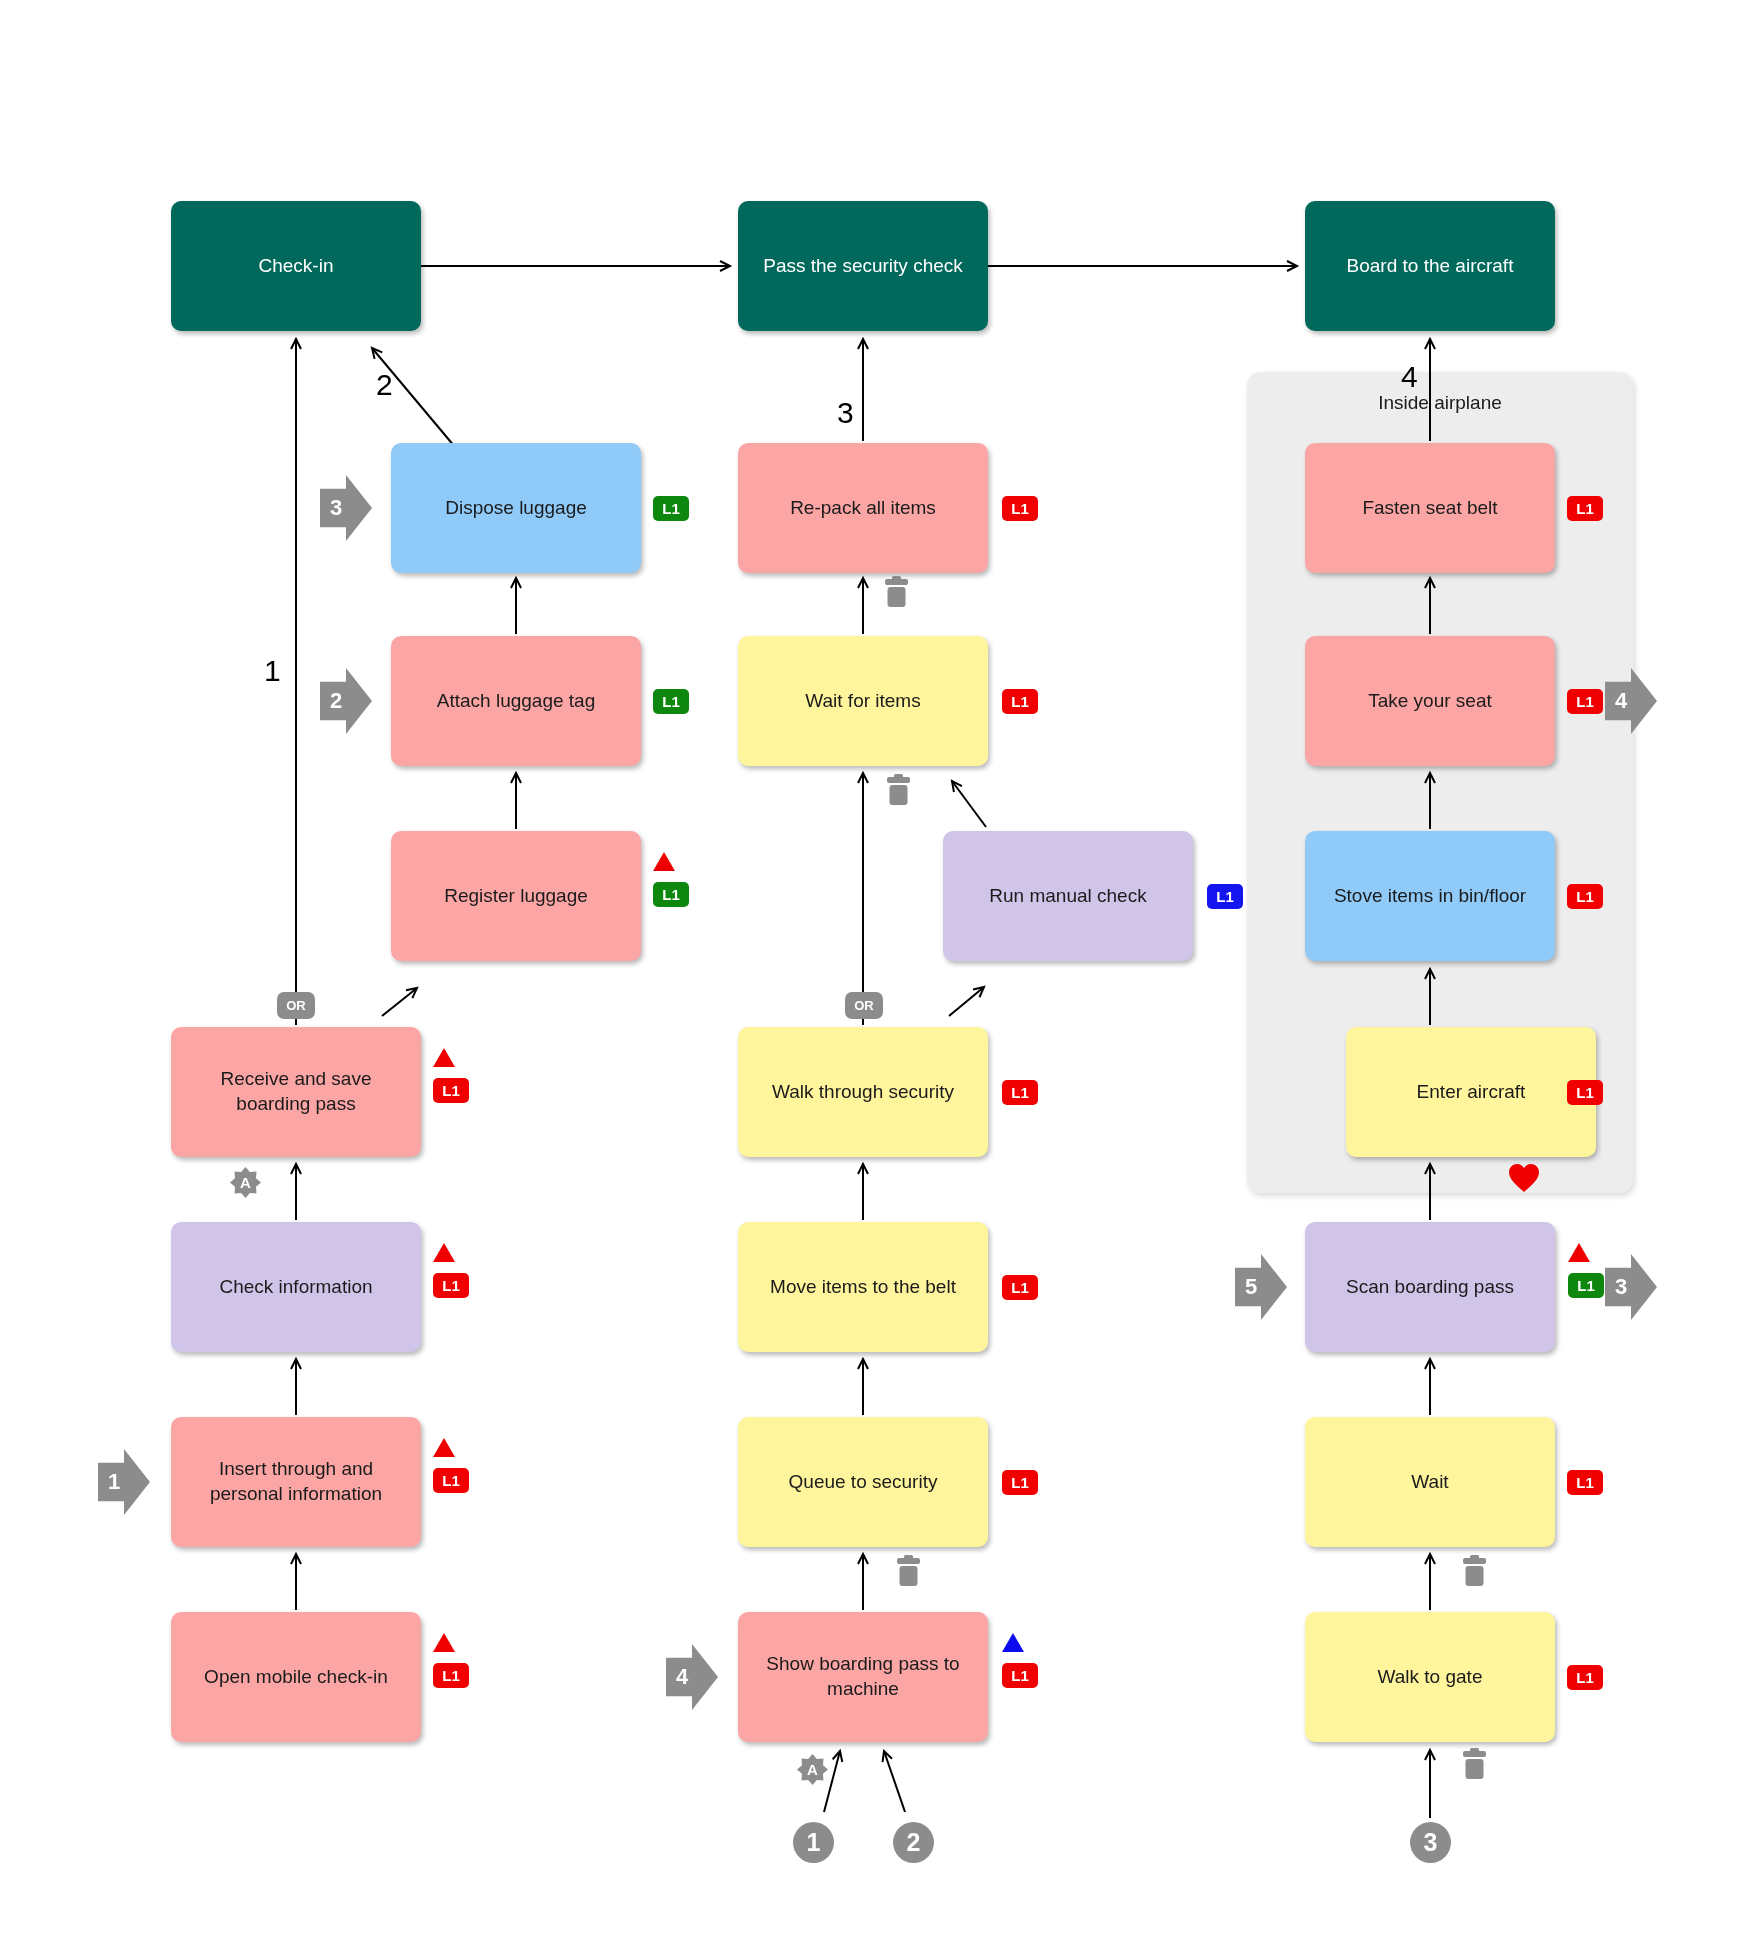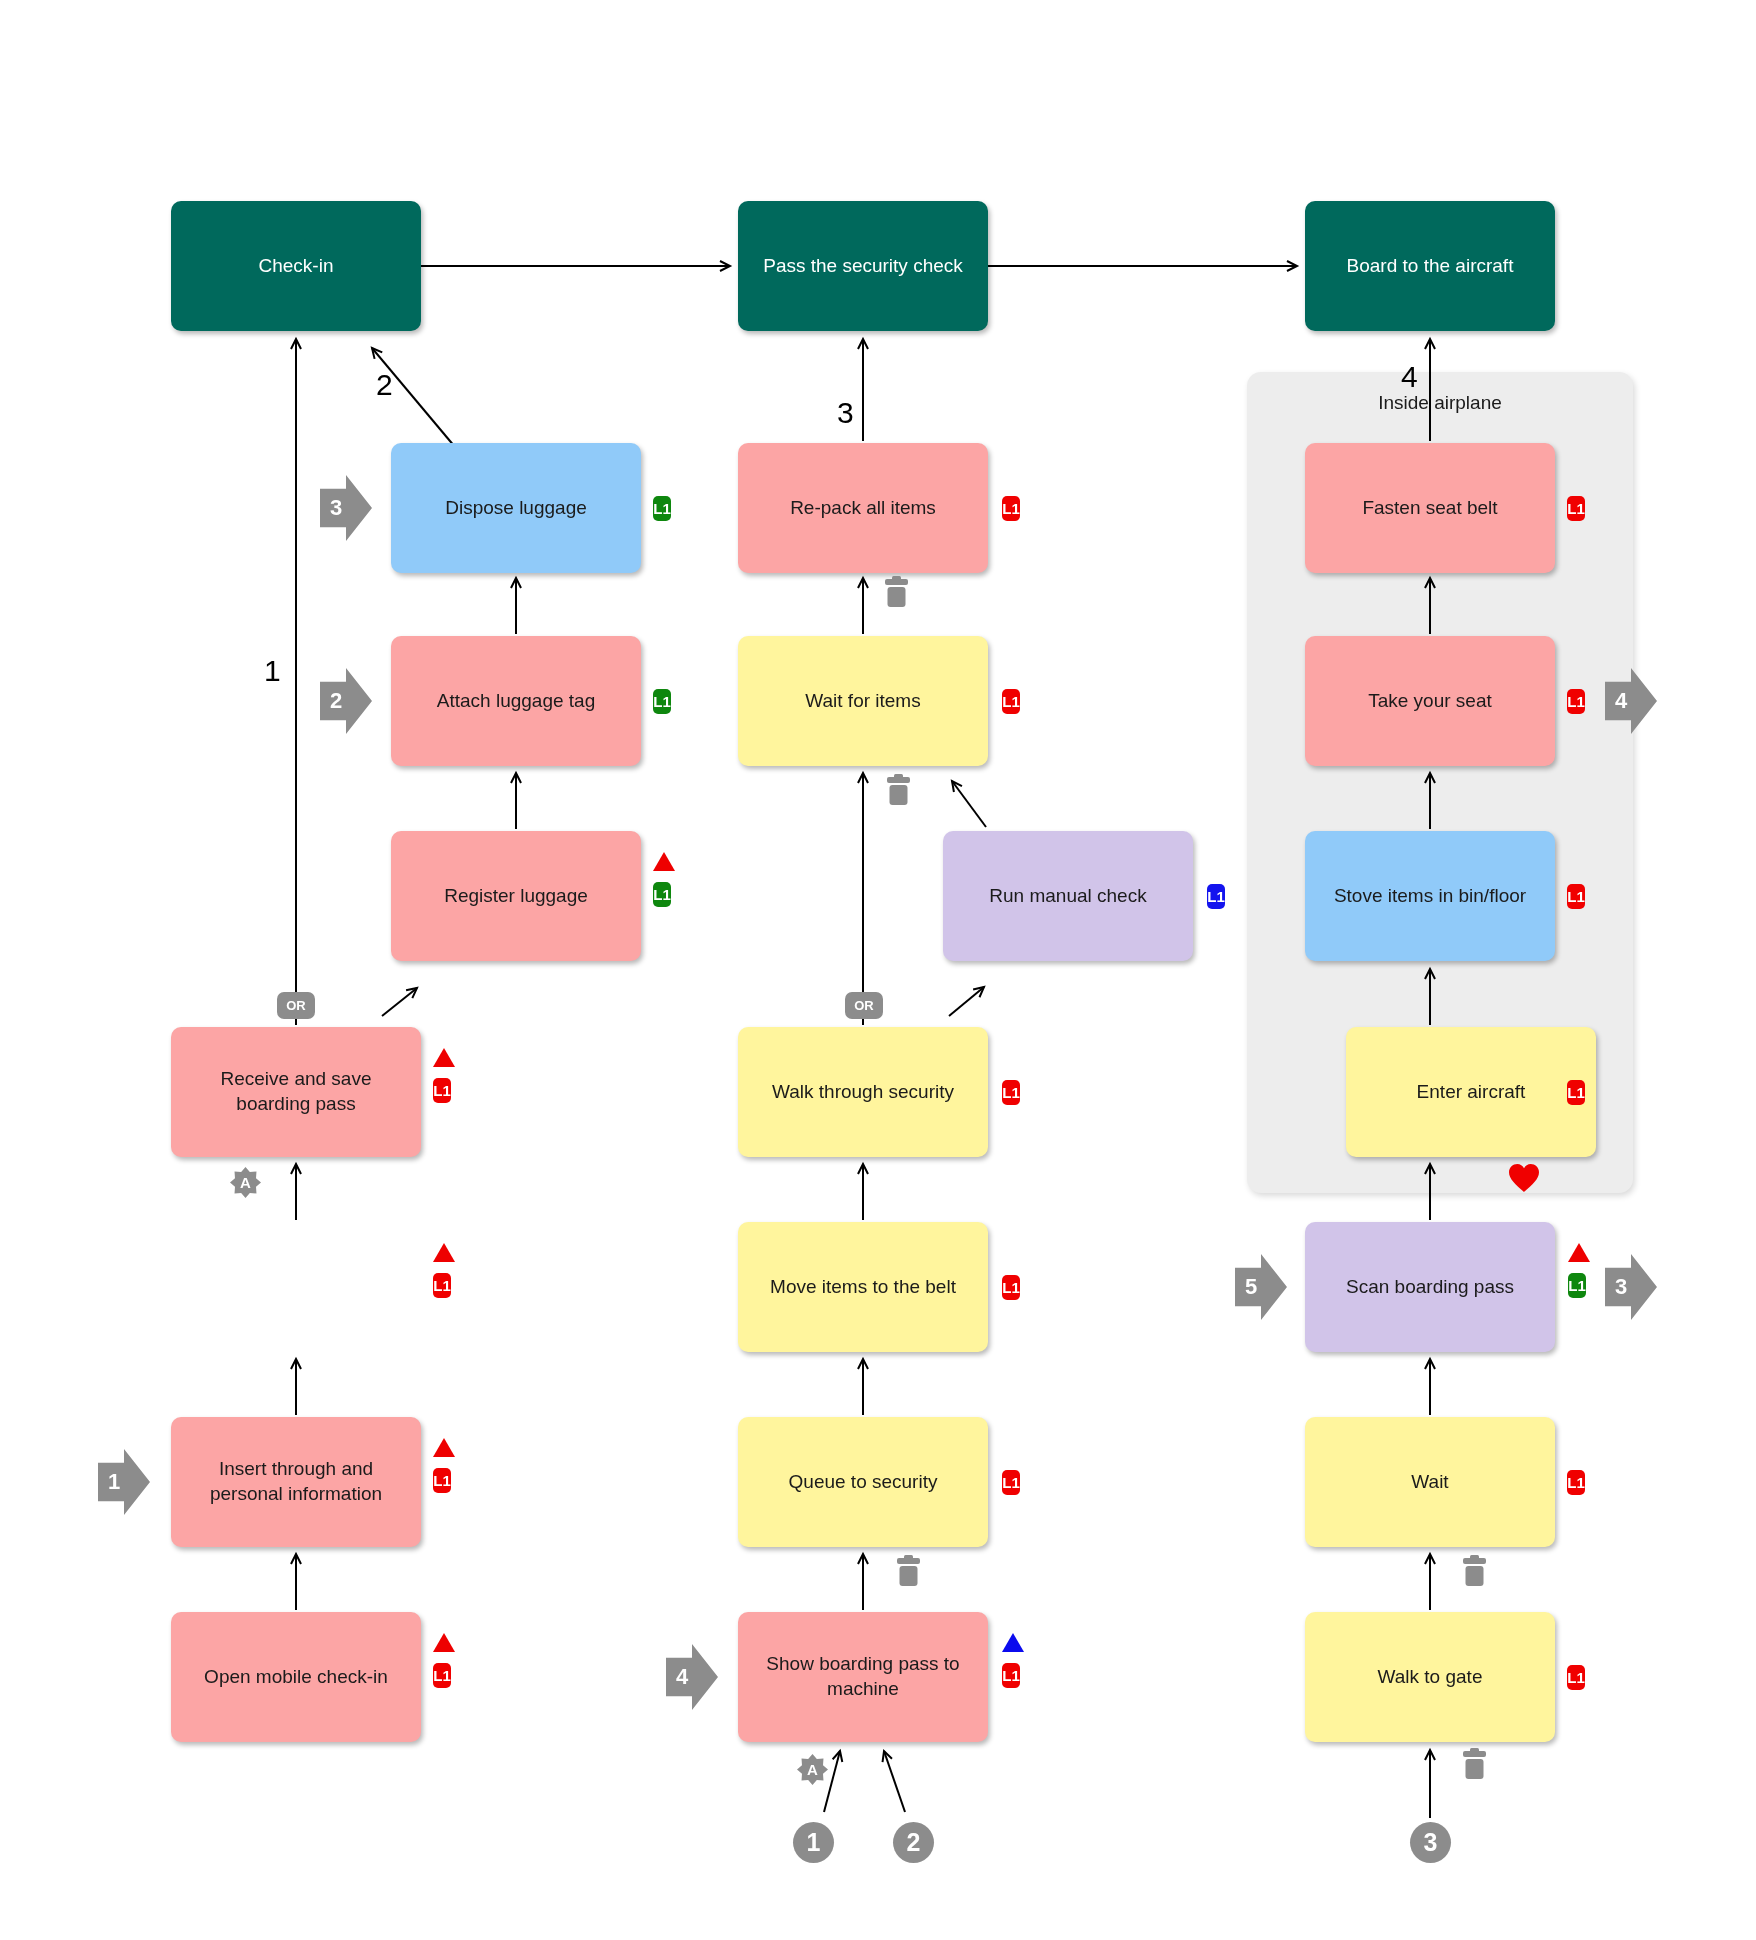--- a/index.html
+++ b/index.html
@@ -11,21 +11,21 @@
          font-size:19px;z-index:2;}
   .conn{position:absolute;left:0;top:0;z-index:1;}
   .node{position:absolute;width:250px;height:130px;border-radius:10px;display:flex;align-items:center;
         justify-content:center;text-align:center;font-size:19px;line-height:1.3;padding:0 14px;
         box-sizing:border-box;box-shadow:2px 3px 5px rgba(0,0,0,.28);z-index:2;}
   .phase{background:#00695C;color:#fff;}
   .green{background:#fca5a5;}
   .yellow{background:#FFF59D;}
   .blue{background:#90CAF9;}
   .purple{background:#D1C4E9;}
-  .badge{position:absolute;width:18px;height:25px;border-radius:5px;color:#fff;font-weight:bold;
+  .badge{position:absolute;width:36px;height:25px;border-radius:5px;color:#fff;font-weight:bold;
          font-size:15px;display:flex;align-items:center;justify-content:center;z-index:2;}
   .badge.red{background:#F00000;}
   .badge.green-b{background:#0E870E;}
   .badge.blue-b{background:#1414EE;}
   .tri{position:absolute;width:0;height:0;border-left:11px solid transparent;
        border-right:11px solid transparent;border-bottom:19px solid #EE0000;z-index:2;}
   .tri.blue-t{border-bottom-color:#0B0BEE;}
   .jump{position:absolute;width:52px;height:66px;background:#8C8C8C;color:#fff;font-weight:bold;
         font-size:22px;display:flex;align-items:center;padding-left:10px;box-sizing:border-box;z-index:2;
         clip-path:polygon(0 21%,50% 21%,50% 0,100% 50%,50% 100%,50% 79%,0 79%);}
@@ -90,20 +90,21 @@
   </svg>
 
   <div class="node phase" style="left:171px;top:201px">Check-in</div>
   <div class="node phase" style="left:738px;top:201px">Pass the security check</div>
   <div class="node phase" style="left:1305px;top:201px">Board to the aircraft</div>
 
   <div class="node blue" style="left:391px;top:443px">Dispose luggage</div>
   <div class="node green" style="left:391px;top:636px">Attach luggage tag</div>
   <div class="node green" style="left:391px;top:831px">Register luggage</div>
   <div class="node green" style="left:171px;top:1027px">Receive and save boarding pass</div>
+  <div class="node purple" style="left:171px;top:1222px">Check information</div>
   <div class="node green" style="left:171px;top:1417px">Insert through and personal information</div>
   <div class="node green" style="left:171px;top:1612px">Open mobile check-in</div>
 
   <div class="node green" style="left:738px;top:443px">Re-pack all items</div>
   <div class="node yellow" style="left:738px;top:636px">Wait for items</div>
   <div class="node purple" style="left:943px;top:831px">Run manual check</div>
   <div class="node yellow" style="left:738px;top:1027px">Walk through security</div>
   <div class="node yellow" style="left:738px;top:1222px">Move items to the belt</div>
   <div class="node yellow" style="left:738px;top:1417px">Queue to security</div>
   <div class="node green" style="left:738px;top:1612px">Show boarding pass to machine</div>

